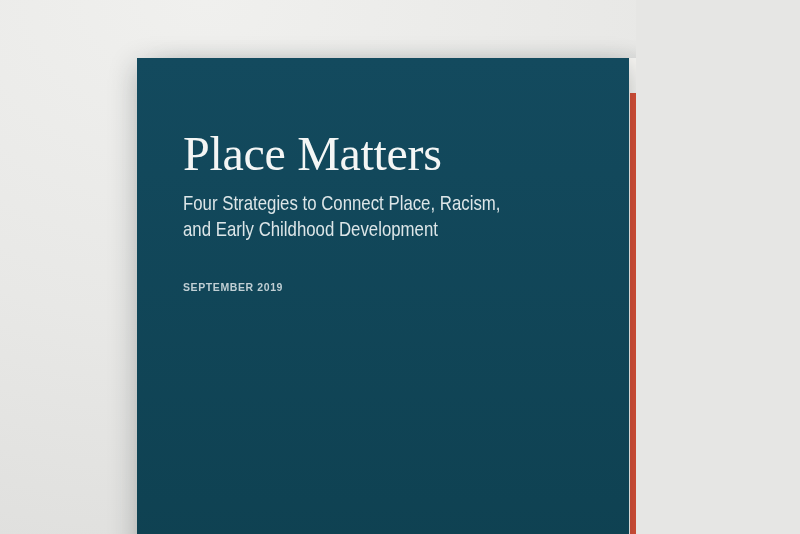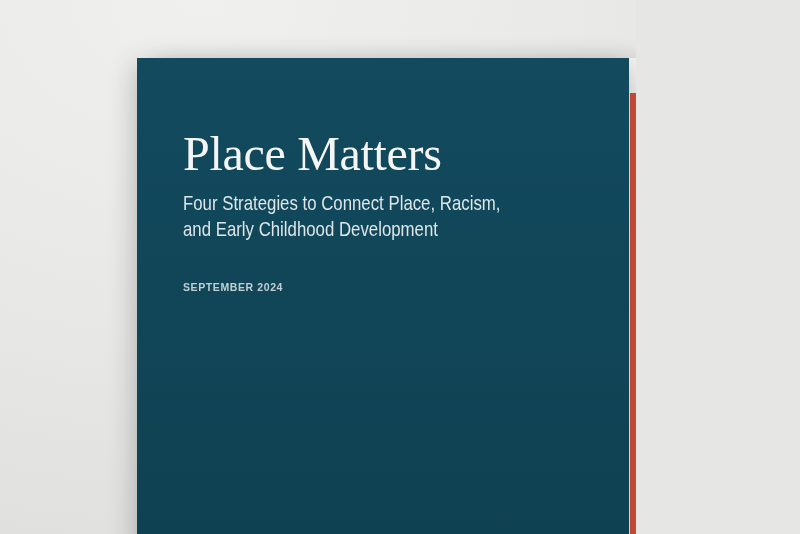--- a/index.html
+++ b/index.html
@@ -105,17 +105,17 @@
   <div class="back-page"></div>
 
   <div class="accent-strip"></div>
 
   <div class="cover">
 
     <h1 class="title">Place Matters</h1>
 
     <p class="subtitle"><span>Four Strategies to Connect Place, Racism,</span><br><span>and Early Childhood Development</span></p>
 
-    <div class="date">SEPTEMBER 2024</div>
+    <div class="date">SEPTEMBER 2019</div>
 
   </div>
 
 </div>
 
 </body></html>

